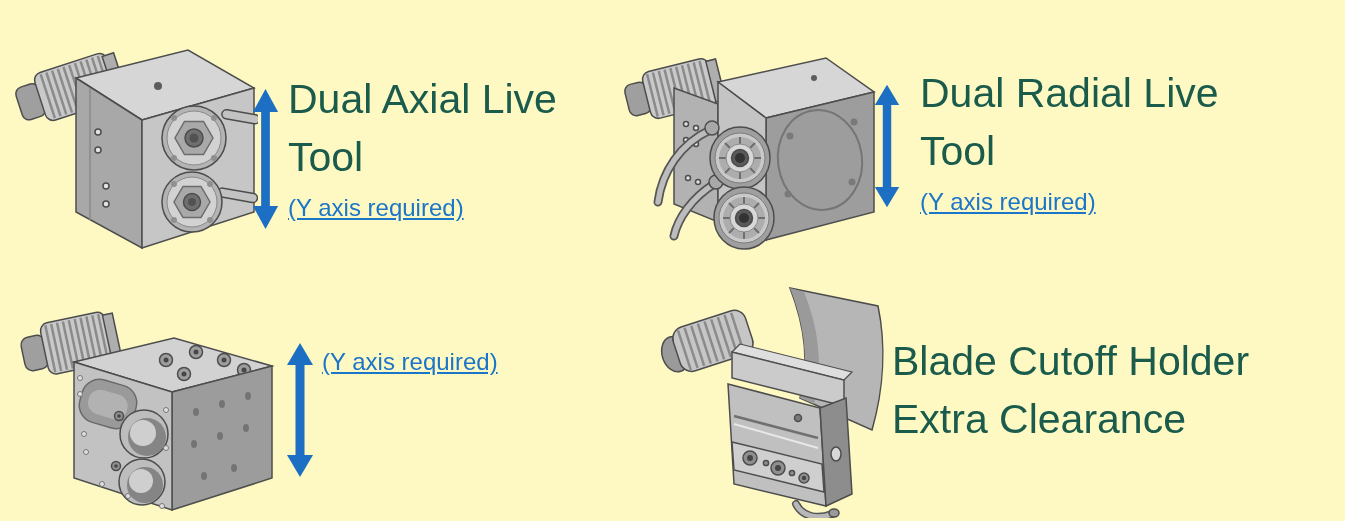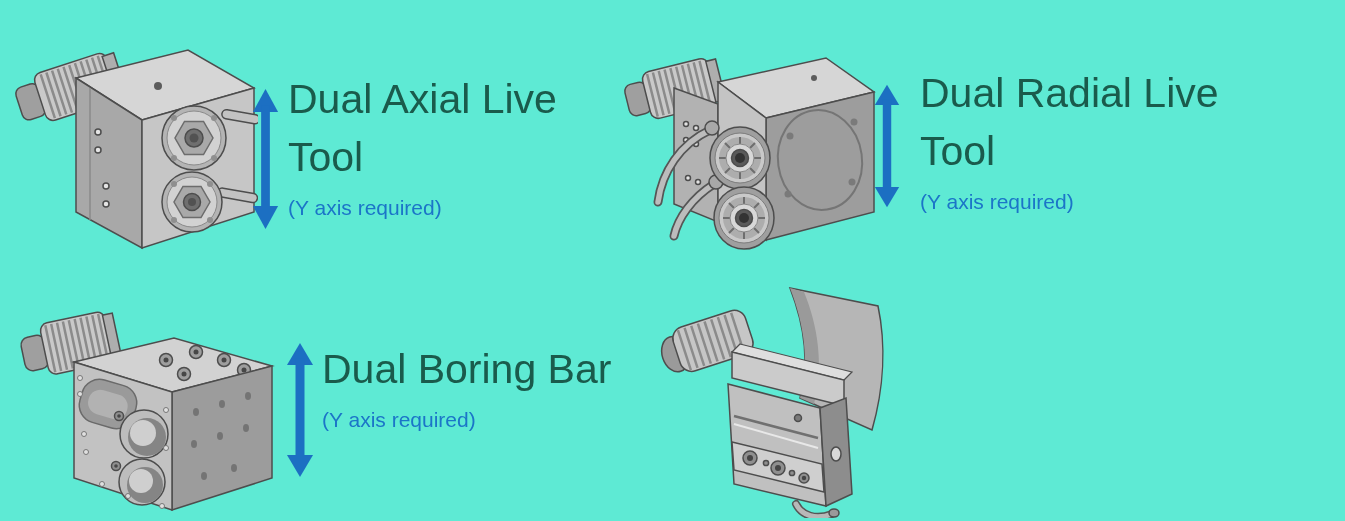--- a/index.html
+++ b/index.html
@@ -1,24 +1,24 @@
 <!DOCTYPE html>
 <html style="--heading: #1a5b4c; --subtitle: #1b75c8; --arrow: #1c6fc2;"><head>
 <meta charset="utf-8">
 <style>
   * { margin:0; padding:0; box-sizing:border-box; }
   html,body { background:#ffffff; }
   body { font-family:"Liberation Sans", sans-serif; }
-  .canvas { position:relative; width:1345px; height:521px; background:#5eead4; overflow:hidden;padding-left:32px; }
+  .canvas { position:relative; width:1345px; height:521px; background:#fef9c3; overflow:hidden;padding-left:32px; }
   .render { position:absolute; }
   .render svg { width:100%; height:100%; display:block; }
   .arrow { position:absolute; color:var(--arrow,#1c6fc2); }
   .caption { position:absolute; }
   .label { font-size:41px; line-height:58px; color:var(--heading,#1a5b4c); white-space:pre-line; letter-spacing:0; }
-  .sublabel { font-size:21px; line-height:36px; color:var(--subtitle,#1b75c8); margin-top:4px; white-space:pre-line; }
+  .sublabel { font-size:24px; line-height:36px; color:var(--subtitle,#1b75c8); margin-top:4px; white-space:pre-line;text-decoration:underline; }
   .o { stroke:#4d4d4d; stroke-width:1.5; }
 </style>
 </head>
 <body>
 
 <div class="canvas">
 
   <figure class="render" style="left:6px; top:14px; width:252px; height:242px;">
     <svg viewBox="0 0 252 242">
 
@@ -219,21 +219,20 @@
     </svg>
   </figure>
 
   <svg class="arrow" style="left:284px; top:342px; width:32px; height:136px;" viewBox="0 0 32 148" preserveAspectRatio="none">
     <polygon points="16,1 3,25 29,25" fill="currentColor"></polygon>
     <rect x="11.5" y="18" width="9" height="112" fill="currentColor"></rect>
     <polygon points="16,147 3,123 29,123" fill="currentColor"></polygon>
   </svg>
 
   <div class="caption" style="left:322px; top:340px;">
-    <div class="label">Dual Boring Bar</div>
     <div class="sublabel">(Y axis required)</div>
   </div>
 
   <figure class="render" style="left:648px; top:266px; width:248px; height:252px;">
     <svg viewBox="0 0 248 252">
 
       <path class="o" d="M142,22 L230,40 C238,78 236,122 224,164 L152,132 C162,96 156,58 142,22 Z" fill="#b6b6b6"></path>
       <path d="M142,22 C156,58 162,96 152,132 L166,138 C176,100 170,60 156,26 Z" fill="#9a9a9a"></path>
 
       <g transform="rotate(-18 64 72)">
@@ -263,14 +262,18 @@
       <circle class="o" cx="144" cy="207" r="2.6" fill="#8f8f8f" stroke-width="1"></circle>
 
       <ellipse class="o" cx="188" cy="188" rx="5" ry="7" fill="#d8d8d8" stroke-width="1"></ellipse>
 
       <path d="M148,238 C154,250 168,254 184,248" stroke="#565656" stroke-width="8" fill="none" stroke-linecap="round"></path>
       <path d="M148,238 C154,250 168,254 184,248" stroke="#b8b8b8" stroke-width="5" fill="none" stroke-linecap="round"></path>
       <ellipse class="o" cx="186" cy="247" rx="5" ry="4" fill="#9a9a9a" stroke-width="1"></ellipse>
     </svg>
   </figure>
 
+  <div class="caption" style="left:892px; top:332px;">
+    <div class="label">Blade Cutoff Holder
+Extra Clearance</div>
+  </div>
 
 </div>
 
 </body></html>

